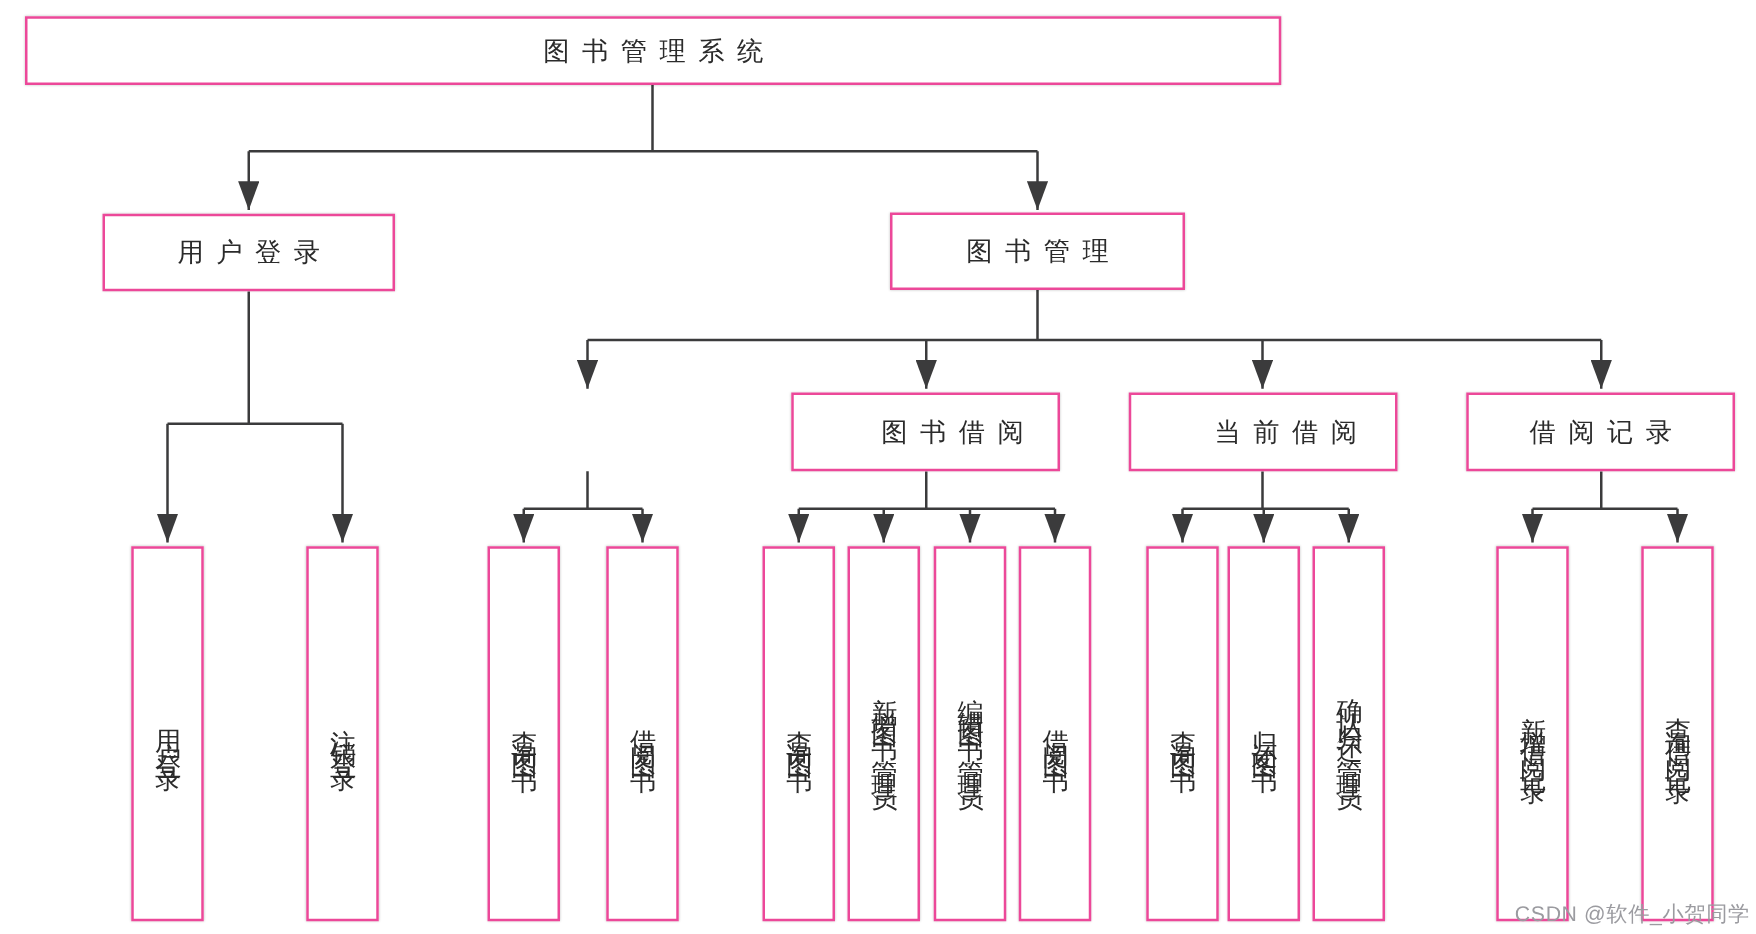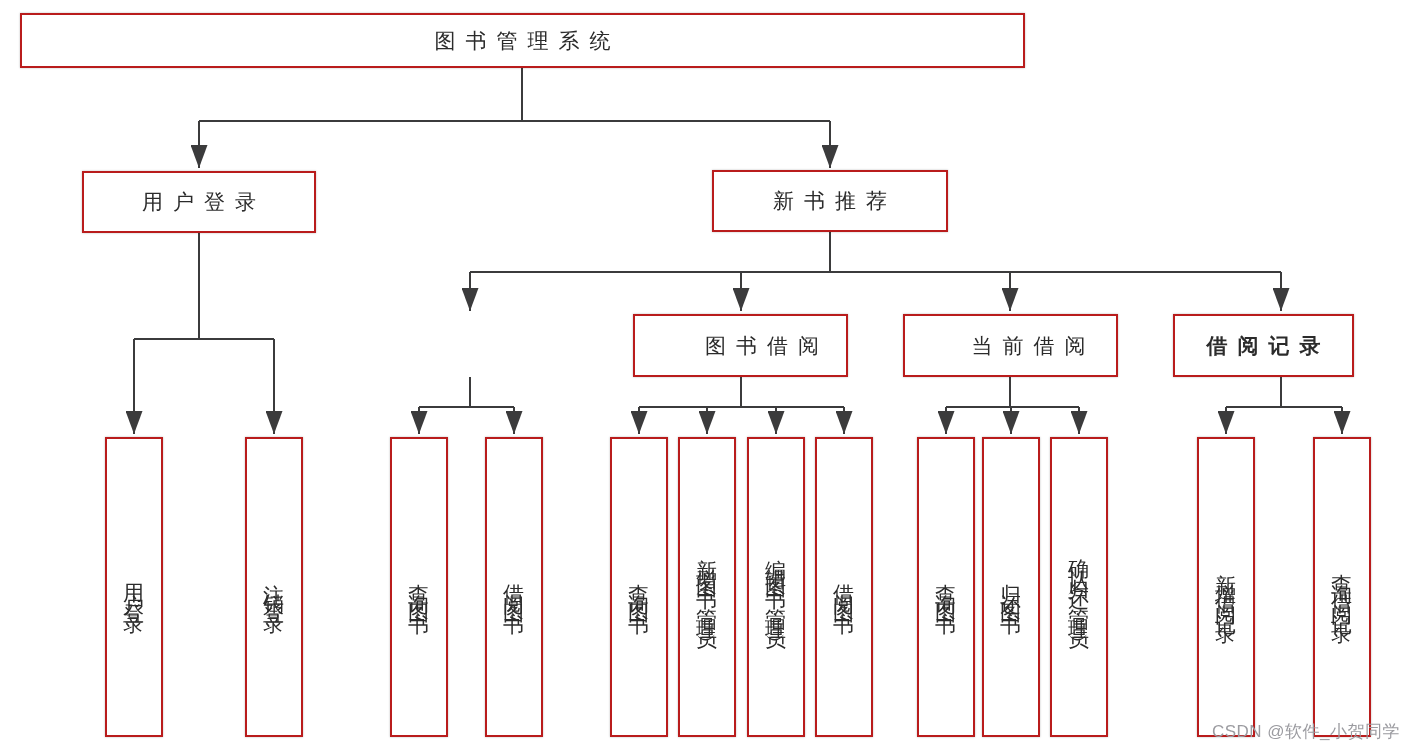--- a/index.html
+++ b/index.html
@@ -12,21 +12,21 @@
     overflow: hidden;
   }
   svg.connectors {
     position: absolute;
     left: 0; top: 0;
     width: 1405px; height: 747px;
   }
   .node {
     position: absolute;
     box-sizing: border-box;
-    border: 2px solid #b91c1c;
+    border: 2px solid #ec4899;
     background: #ffffff;
     display: flex;
     align-items: center;
     justify-content: center;
     color: #2b2b2b;
     box-shadow: 0 0 2px rgba(0,0,0,0.25);
   }
   .h-node span {
     font-size: 21px;
     letter-spacing: 10px;
@@ -99,30 +99,30 @@
   </svg>
 
   <div class="node h-node" style="left:20px; top:13px; width:1005px; height:55px;">
     <span>图书管理系统</span>
   </div>
 
   <div class="node h-node" style="left:82px; top:171px; width:234px; height:62px;">
     <span>用户登录</span>
   </div>
   <div class="node h-node" style="left:712px; top:170px; width:236px; height:62px;">
-    <span>新书推荐</span>
+    <span>图书管理</span>
   </div>
 
   <div class="node h-node" style="left:633px; top:314px; width:215px; height:63px;padding-left:43px;">
     <span>图书借阅</span>
   </div>
   <div class="node h-node" style="left:903px; top:314px; width:215px; height:63px;padding-left:36px;">
     <span>当前借阅</span>
   </div>
-  <div class="node h-node" style="left:1173px; top:314px; width:181px; height:63px;font-weight:bold;">
+  <div class="node h-node" style="left:1173px; top:314px; width:215px; height:63px;">
     <span>借阅记录</span>
   </div>
 
   <div class="node v-node" style="left:105px; top:437px; width:58px; height:300px;">
     <span>用户登录</span>
   </div>
   <div class="node v-node" style="left:245px; top:437px; width:58px; height:300px;">
     <span>注销登录</span>
   </div>
 

